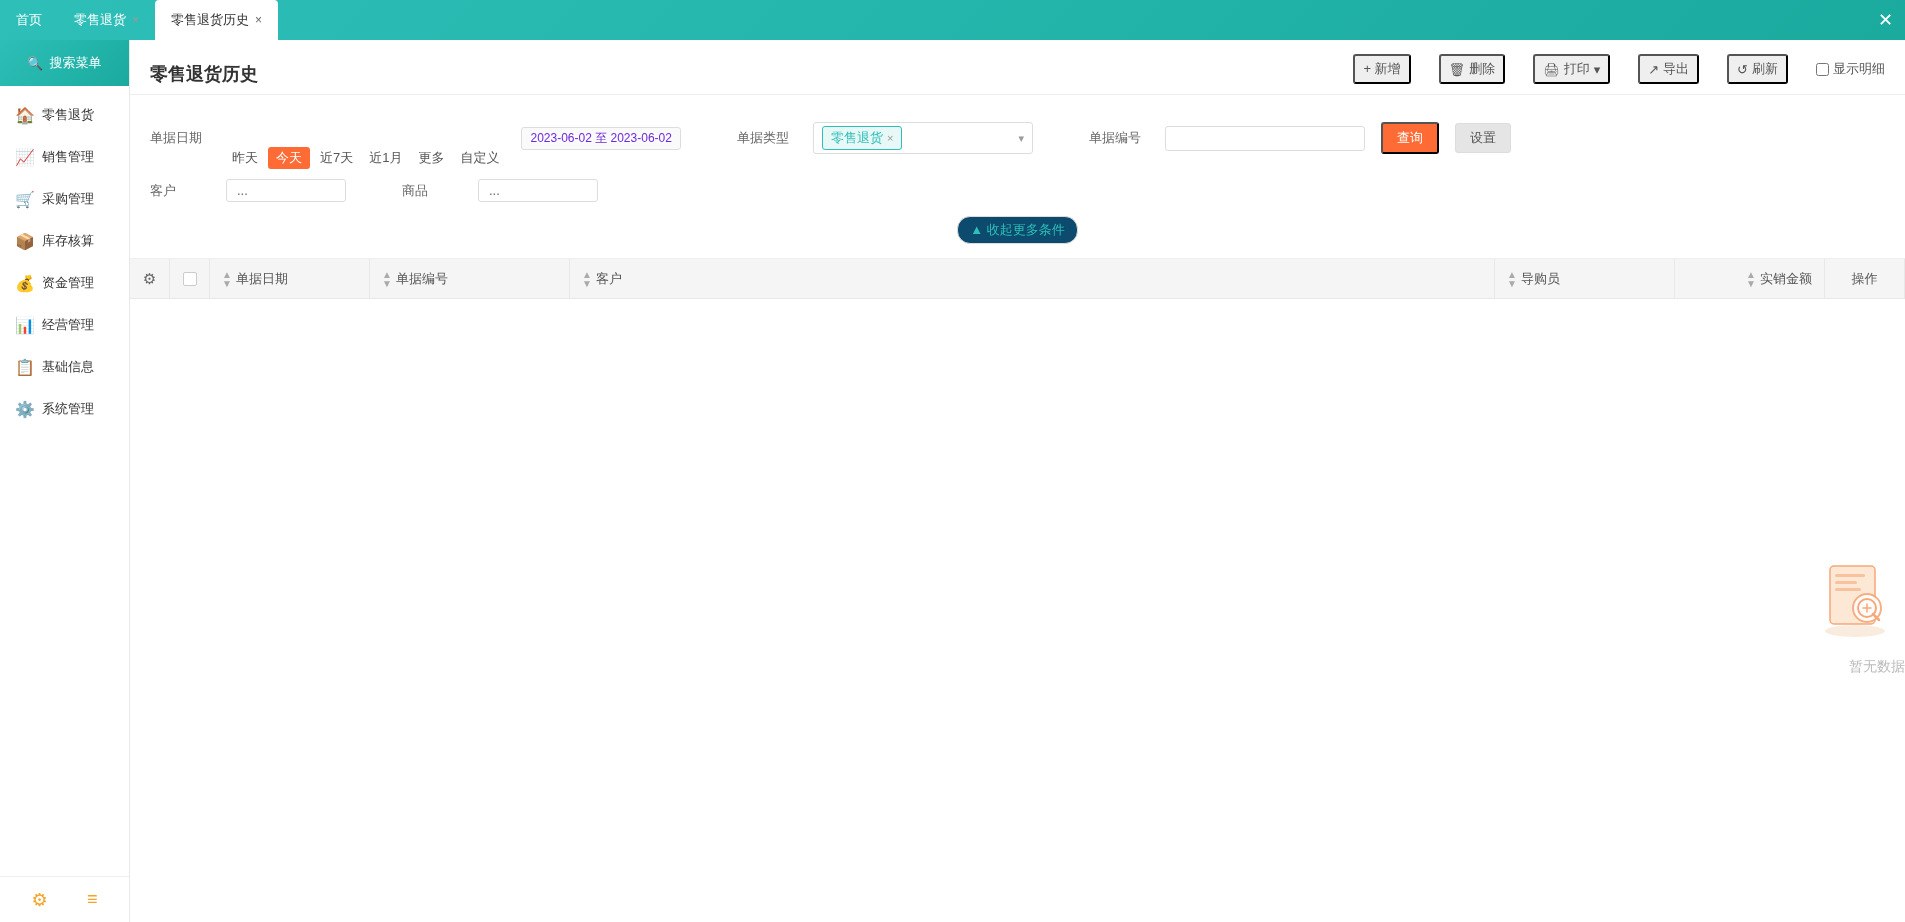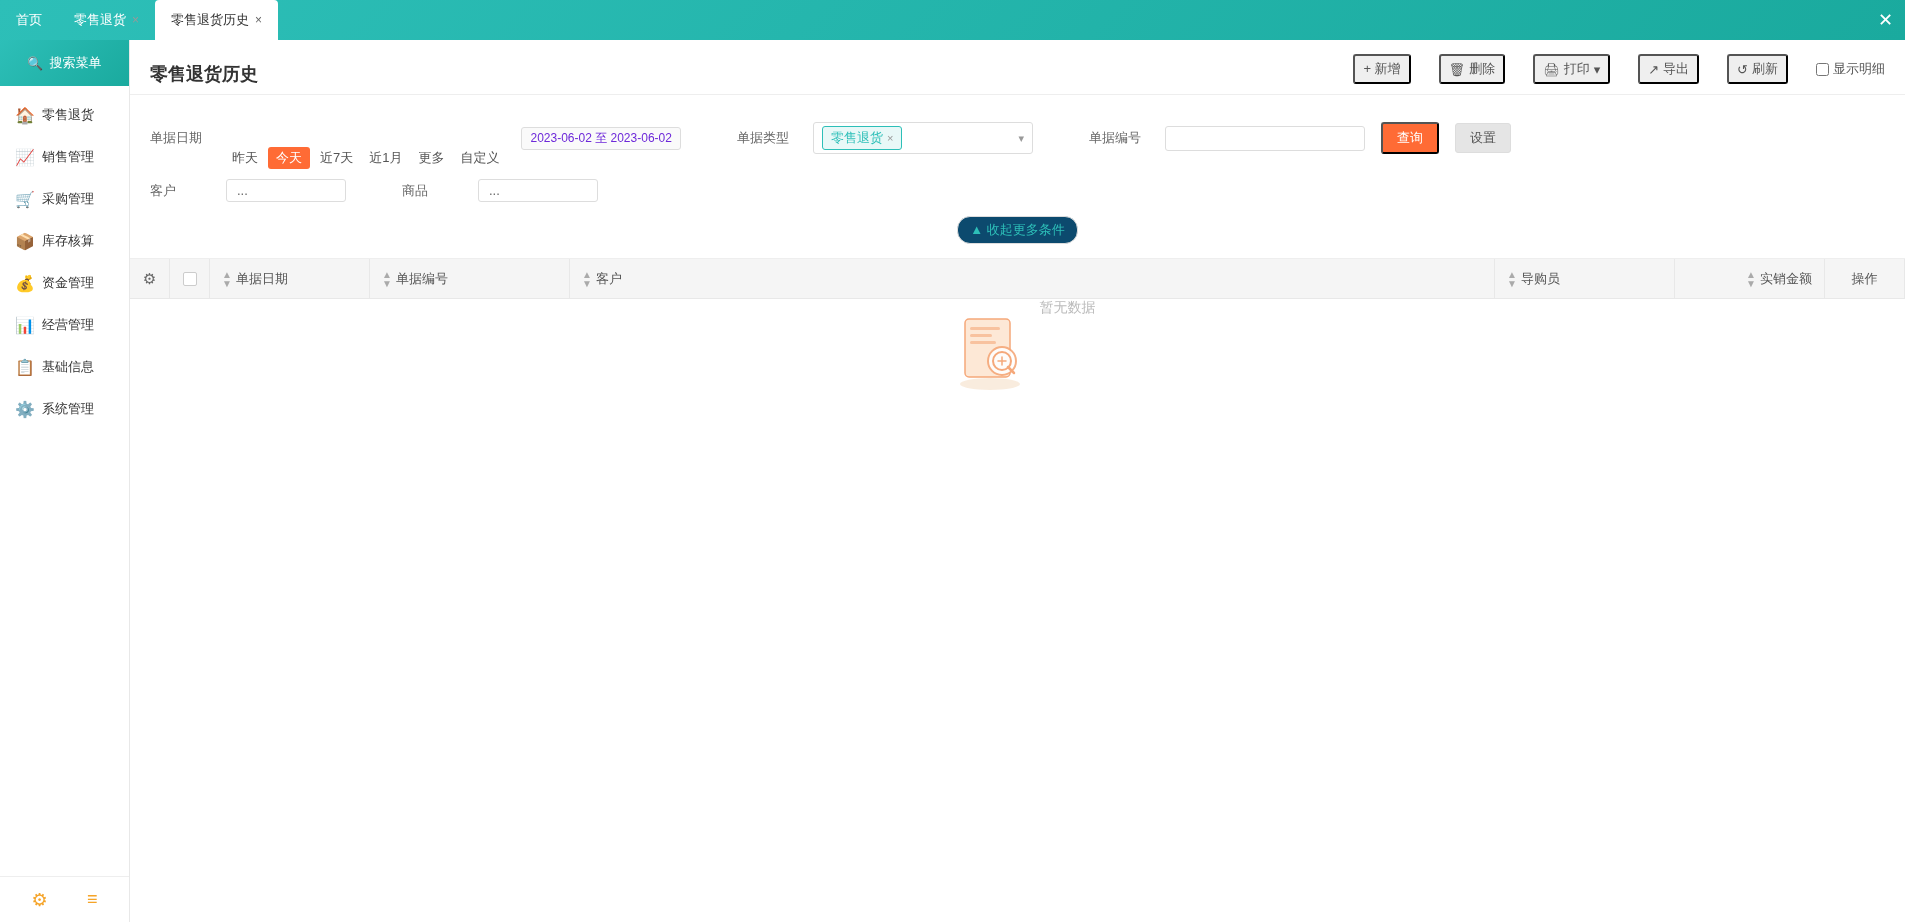--- a/index.html
+++ b/index.html
@@ -332,21 +332,22 @@
     .th-number { width: 200px; flex-shrink: 0; }
     .th-customer { flex: 1; min-width: 200px; }
     .th-guide { width: 180px; flex-shrink: 0; }
     .th-amount { width: 150px; flex-shrink: 0; justify-content: flex-end; }
     .th-action { width: 80px; flex-shrink: 0; justify-content: center; }
 
     
     .empty-state {
       flex: 1;
       display: flex;
-      align-items: flex-start;
+      flex-direction: column;
+      align-items: flex-end;
       justify-content: center;
       color: #bbb;
     }
     .empty-icon {
       width: 100px;
       height: 100px;
       margin-bottom: 12px;
     }
     .empty-text {
       font-size: 14px;

